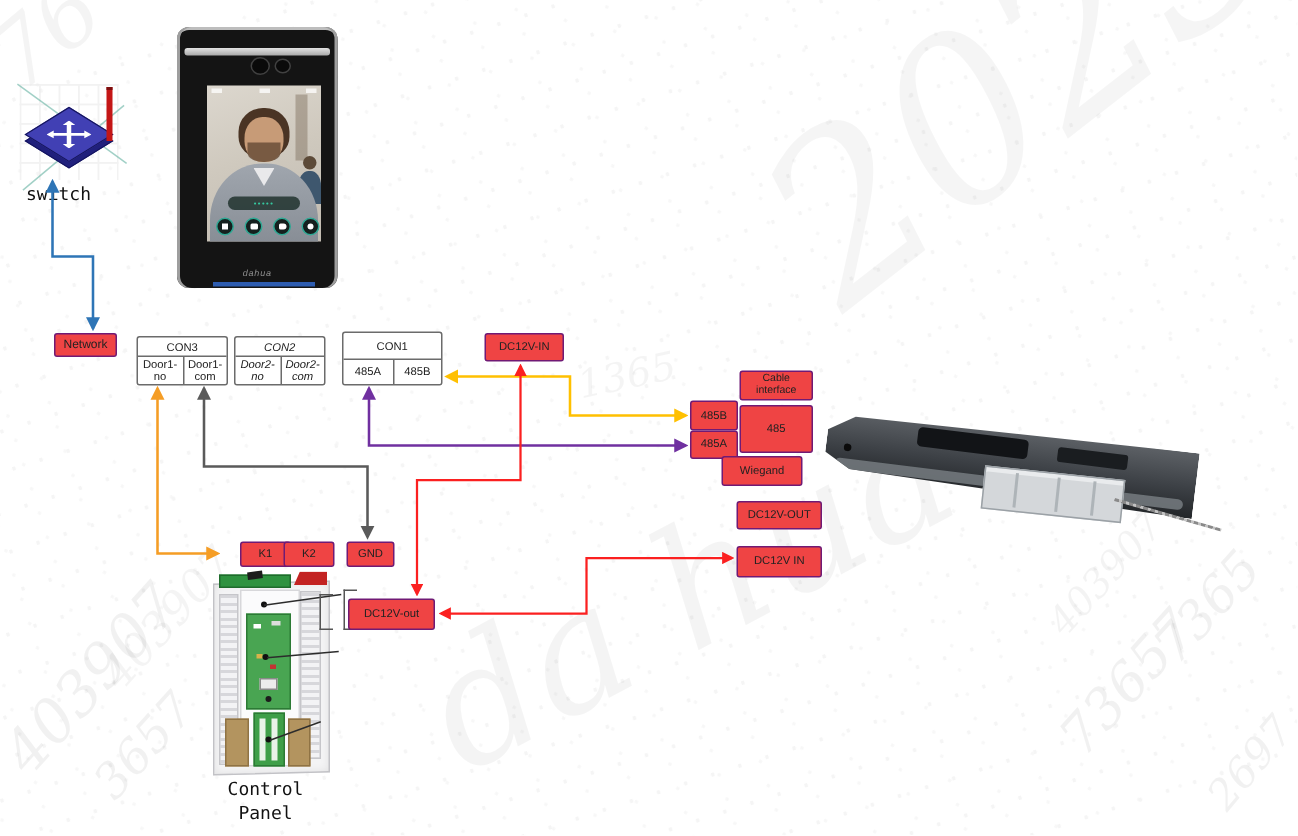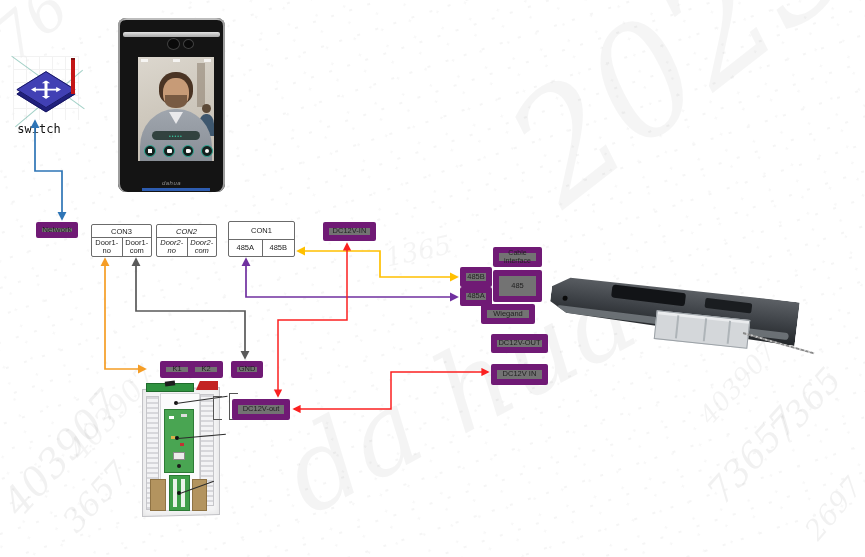--- a/index.html
+++ b/index.html
@@ -6,21 +6,21 @@
   .stage{position:relative;width:865px;height:557px;background:#fff;overflow:hidden;
          font-family:"Liberation Sans",sans-serif;}
   
   .stage::before{content:"";position:absolute;inset:-12%;pointer-events:none;
     background-image:radial-gradient(circle,#ededed 1.2px,transparent 1.4px),
                      radial-gradient(circle,#f1f1f1 1px,transparent 1.2px);
     background-size:19px 26px,29px 17px;transform:rotate(-18deg);opacity:.55;}
   .wm{position:absolute;color:#000;font-family:"DejaVu Serif",serif;font-style:italic;
       white-space:nowrap;pointer-events:none;}
   
-  .box{position:absolute;background:#737373;border:6px solid #701a75;border-radius:2px;
+  .box{position:absolute;background:#ef4444;border:1px solid #701a75;border-radius:2px;
        display:flex;align-items:center;justify-content:center;text-align:center;
        font-size:7.5px;line-height:1.1;color:#222;white-space:pre-line;box-sizing:border-box;}
   .grpbox{position:absolute;background:#fff;border:1px solid #6b6b6b;border-radius:2px;
        display:grid;grid-template-columns:1fr 1fr;box-sizing:border-box;font-size:7.5px;color:#222;}
   .grpbox .hdr{grid-column:1/3;border-bottom:1px solid #6b6b6b;display:flex;align-items:center;justify-content:center;}
   .grpbox .cell{display:flex;align-items:center;justify-content:center;text-align:center;
        white-space:pre-line;line-height:1.05;}
   .grpbox .cell.r{border-left:1px solid #6b6b6b;}
   .devlabel{position:absolute;font-family:"DejaVu Sans Mono","Liberation Mono",monospace;
        font-size:12px;color:#111;text-align:center;white-space:pre-line;line-height:1.35;}
@@ -197,20 +197,22 @@
     <div class="cp-tan" style="left:54px;width:13px;"></div>
     <div class="cp-dot" style="left:36px;top:18px;"></div>
     <div class="cp-lead" style="left:38px;top:20px;width:52px;transform:rotate(-8deg);"></div>
     <div class="cp-dot" style="left:37px;top:53px;"></div>
     <div class="cp-lead" style="left:40px;top:55px;width:48px;transform:rotate(-5deg);"></div>
     <div class="cp-dot" style="left:39px;top:108px;"></div>
     <div class="cp-lead" style="left:42px;top:110px;width:36px;transform:rotate(-20deg);"></div>
   </div>
   <div class="cp-brk" style="left:213px;top:396px;height:22px;"></div>
   <div class="cp-brk" style="left:229px;top:393px;height:25px;"></div>
+  <div class="devlabel" style="left:127px;top:518px;width:100px;">Control
+Panel</div>
 
   <div class="cr">
     <div class="cr-body">
       <div class="cr-label"></div>
       <div class="cr-label2"></div>
       <div class="cr-stripe"></div>
       <div class="cr-hole"></div>
     </div>
     <div class="cr-mount">
       <i style="left:20px;"></i>

